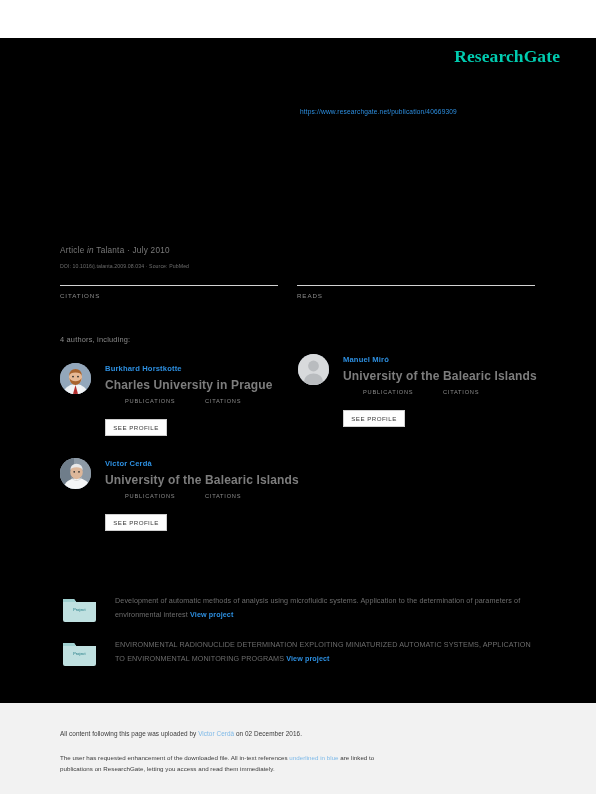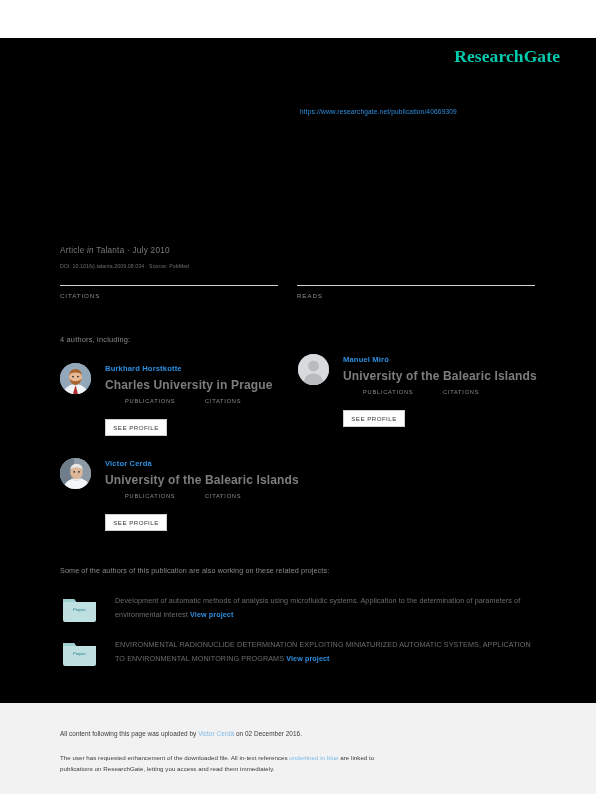--- a/index.html
+++ b/index.html
@@ -376,21 +376,20 @@
         <span class="astat-lab">PUBLICATIONS</span>
       </div>
       <div class="astat cits">
         <span class="astat-num"></span>
         <span class="astat-lab">CITATIONS</span>
       </div>
     </div>
     <div class="see-profile">SEE PROFILE</div>
   </div>
 
-  <div class="projects-head">Some of the authors of this publication are also working on these related projects:</div>
 
   <div class="project" id="project-0">
     <div class="folder">
       <svg width="33" height="26" viewBox="0 0 33 26">
         <path d="M0 3 h11 l2.2 3 H33 v18 a2 2 0 0 1 -2 2 H2 a2 2 0 0 1 -2 -2 Z" fill="#bfe0e0"></path>
         <path d="M0 3 h11 l2.2 3 H0 Z" fill="#9fd0d0"></path>
       </svg>
       <span class="flabel">Project</span>
     </div>
     <div class="project-text">

